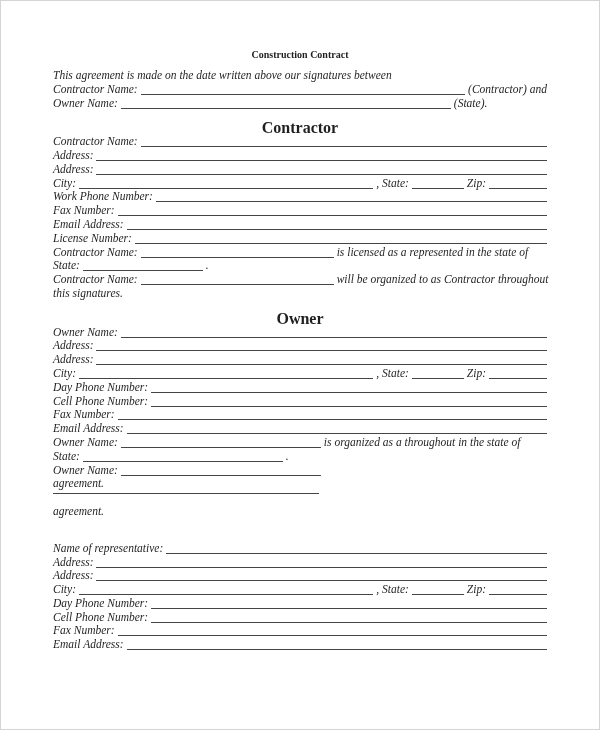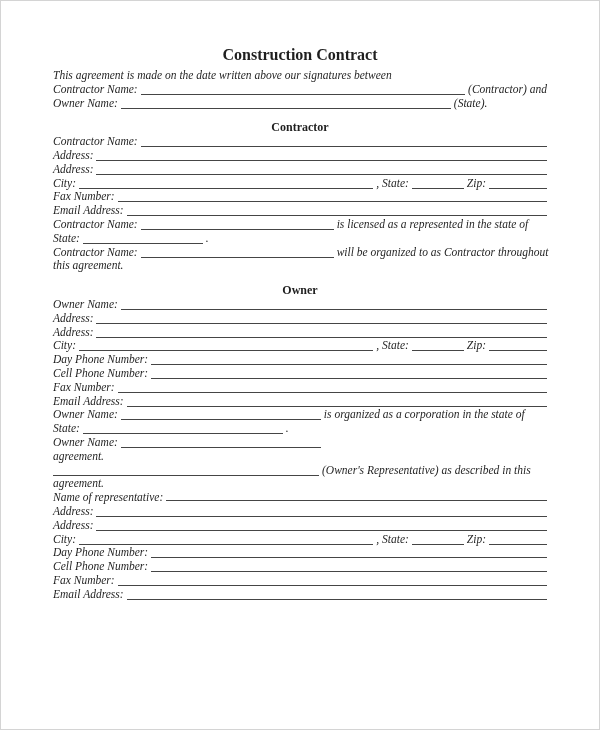--- a/index.html
+++ b/index.html
@@ -16,40 +16,40 @@
     background: #ffffff;
     padding: 47px 52px 0 52px;
     font-family: "Liberation Serif", "DejaVu Serif", serif;
     font-size: 11.5px;
     color: #1f1f1f;
     overflow: hidden;
   }
   .doc-title {
     text-align: center;
     font-weight: bold;
-    font-size: 16px;
+    font-size: 10px;
     line-height: 14px;
     margin: 0 0 7px 0;
   }
   .heading {
     text-align: center;
     font-weight: bold;
-    font-size: 12px;
+    font-size: 16px;
     line-height: 13.8px;
     margin-top: 11px;
   }
   .row {
     display: flex;
     align-items: baseline;
     column-gap: 3px;
     line-height: 13.8px;
     height: 13.8px;
     white-space: nowrap;
   }
-  .row.gap { margin-top: 0; align-items: center; }
+  .row.gap { margin-top: 23px; }
   .lbl, .txt { flex: 0 0 auto; font-style: italic; }
   .blank {
     display: block;
     height: 0;
     border-bottom: 1px solid #454545;
     transform: translateY(2px);
   }
   .blank.flex { flex: 1 1 0; min-width: 20px; }
 </style>
 </head>
@@ -86,44 +86,52 @@
       </div>
       <div class="row">
         <span class="lbl">City:</span>
         <span class="blank flex"></span>
         <span class="txt">, State:</span>
         <span class="blank" style="width: 52px; flex: 0 0 52px;"></span>
         <span class="txt">Zip:</span>
         <span class="blank" style="width: 58px; flex: 0 0 58px;"></span>
       </div>
       <div class="row">
+        <span class="lbl">Work Phone Number:</span>
+        <span class="blank flex"></span>
+      </div>
+      <div class="row">
         <span class="lbl">Fax Number:</span>
         <span class="blank flex"></span>
       </div>
       <div class="row">
         <span class="lbl">Email Address:</span>
+        <span class="blank flex"></span>
+      </div>
+      <div class="row">
+        <span class="lbl">License Number:</span>
         <span class="blank flex"></span>
       </div>
       <div class="row">
         <span class="lbl">Contractor Name:</span>
         <span class="blank" style="width: 193px; flex: 0 0 193px;"></span>
         <span class="txt">is licensed as a represented in the state of</span>
       </div>
       <div class="row">
         <span class="lbl">State:</span>
         <span class="blank" style="width: 120px; flex: 0 0 120px;"></span>
         <span class="txt">.</span>
       </div>
       <div class="row">
         <span class="lbl">Contractor Name:</span>
         <span class="blank" style="width: 193px; flex: 0 0 193px;"></span>
         <span class="txt">will be organized to as Contractor throughout</span>
       </div>
       <div class="row">
-        <span class="txt">this agreement.</span>
+        <span class="txt">this signatures.</span>
       </div>
       <div class="heading">Owner</div>
       <div class="row">
         <span class="lbl">Owner Name:</span>
         <span class="blank flex"></span>
       </div>
       <div class="row">
         <span class="lbl">Address:</span>
         <span class="blank flex"></span>
       </div>
@@ -151,37 +159,36 @@
         <span class="lbl">Fax Number:</span>
         <span class="blank flex"></span>
       </div>
       <div class="row">
         <span class="lbl">Email Address:</span>
         <span class="blank flex"></span>
       </div>
       <div class="row">
         <span class="lbl">Owner Name:</span>
         <span class="blank" style="width: 200px; flex: 0 0 200px;"></span>
-        <span class="txt">is organized as a corporation in the state of</span>
+        <span class="txt">is organized as a throughout in the state of</span>
       </div>
       <div class="row">
         <span class="lbl">State:</span>
         <span class="blank" style="width: 200px; flex: 0 0 200px;"></span>
         <span class="txt">.</span>
       </div>
       <div class="row">
         <span class="lbl">Owner Name:</span>
         <span class="blank" style="width: 200px; flex: 0 0 200px;"></span>
       </div>
       <div class="row">
         <span class="txt">agreement.</span>
       </div>
       <div class="row">
         <span class="blank" style="width: 266px; flex: 0 0 266px;"></span>
-        <span class="txt">(Owner's Representative) as described in this</span>
       </div>
       <div class="row">
         <span class="txt">agreement.</span>
       </div>
       <div class="row gap">
         <span class="lbl">Name of representative:</span>
         <span class="blank flex"></span>
       </div>
       <div class="row">
         <span class="lbl">Address:</span>

